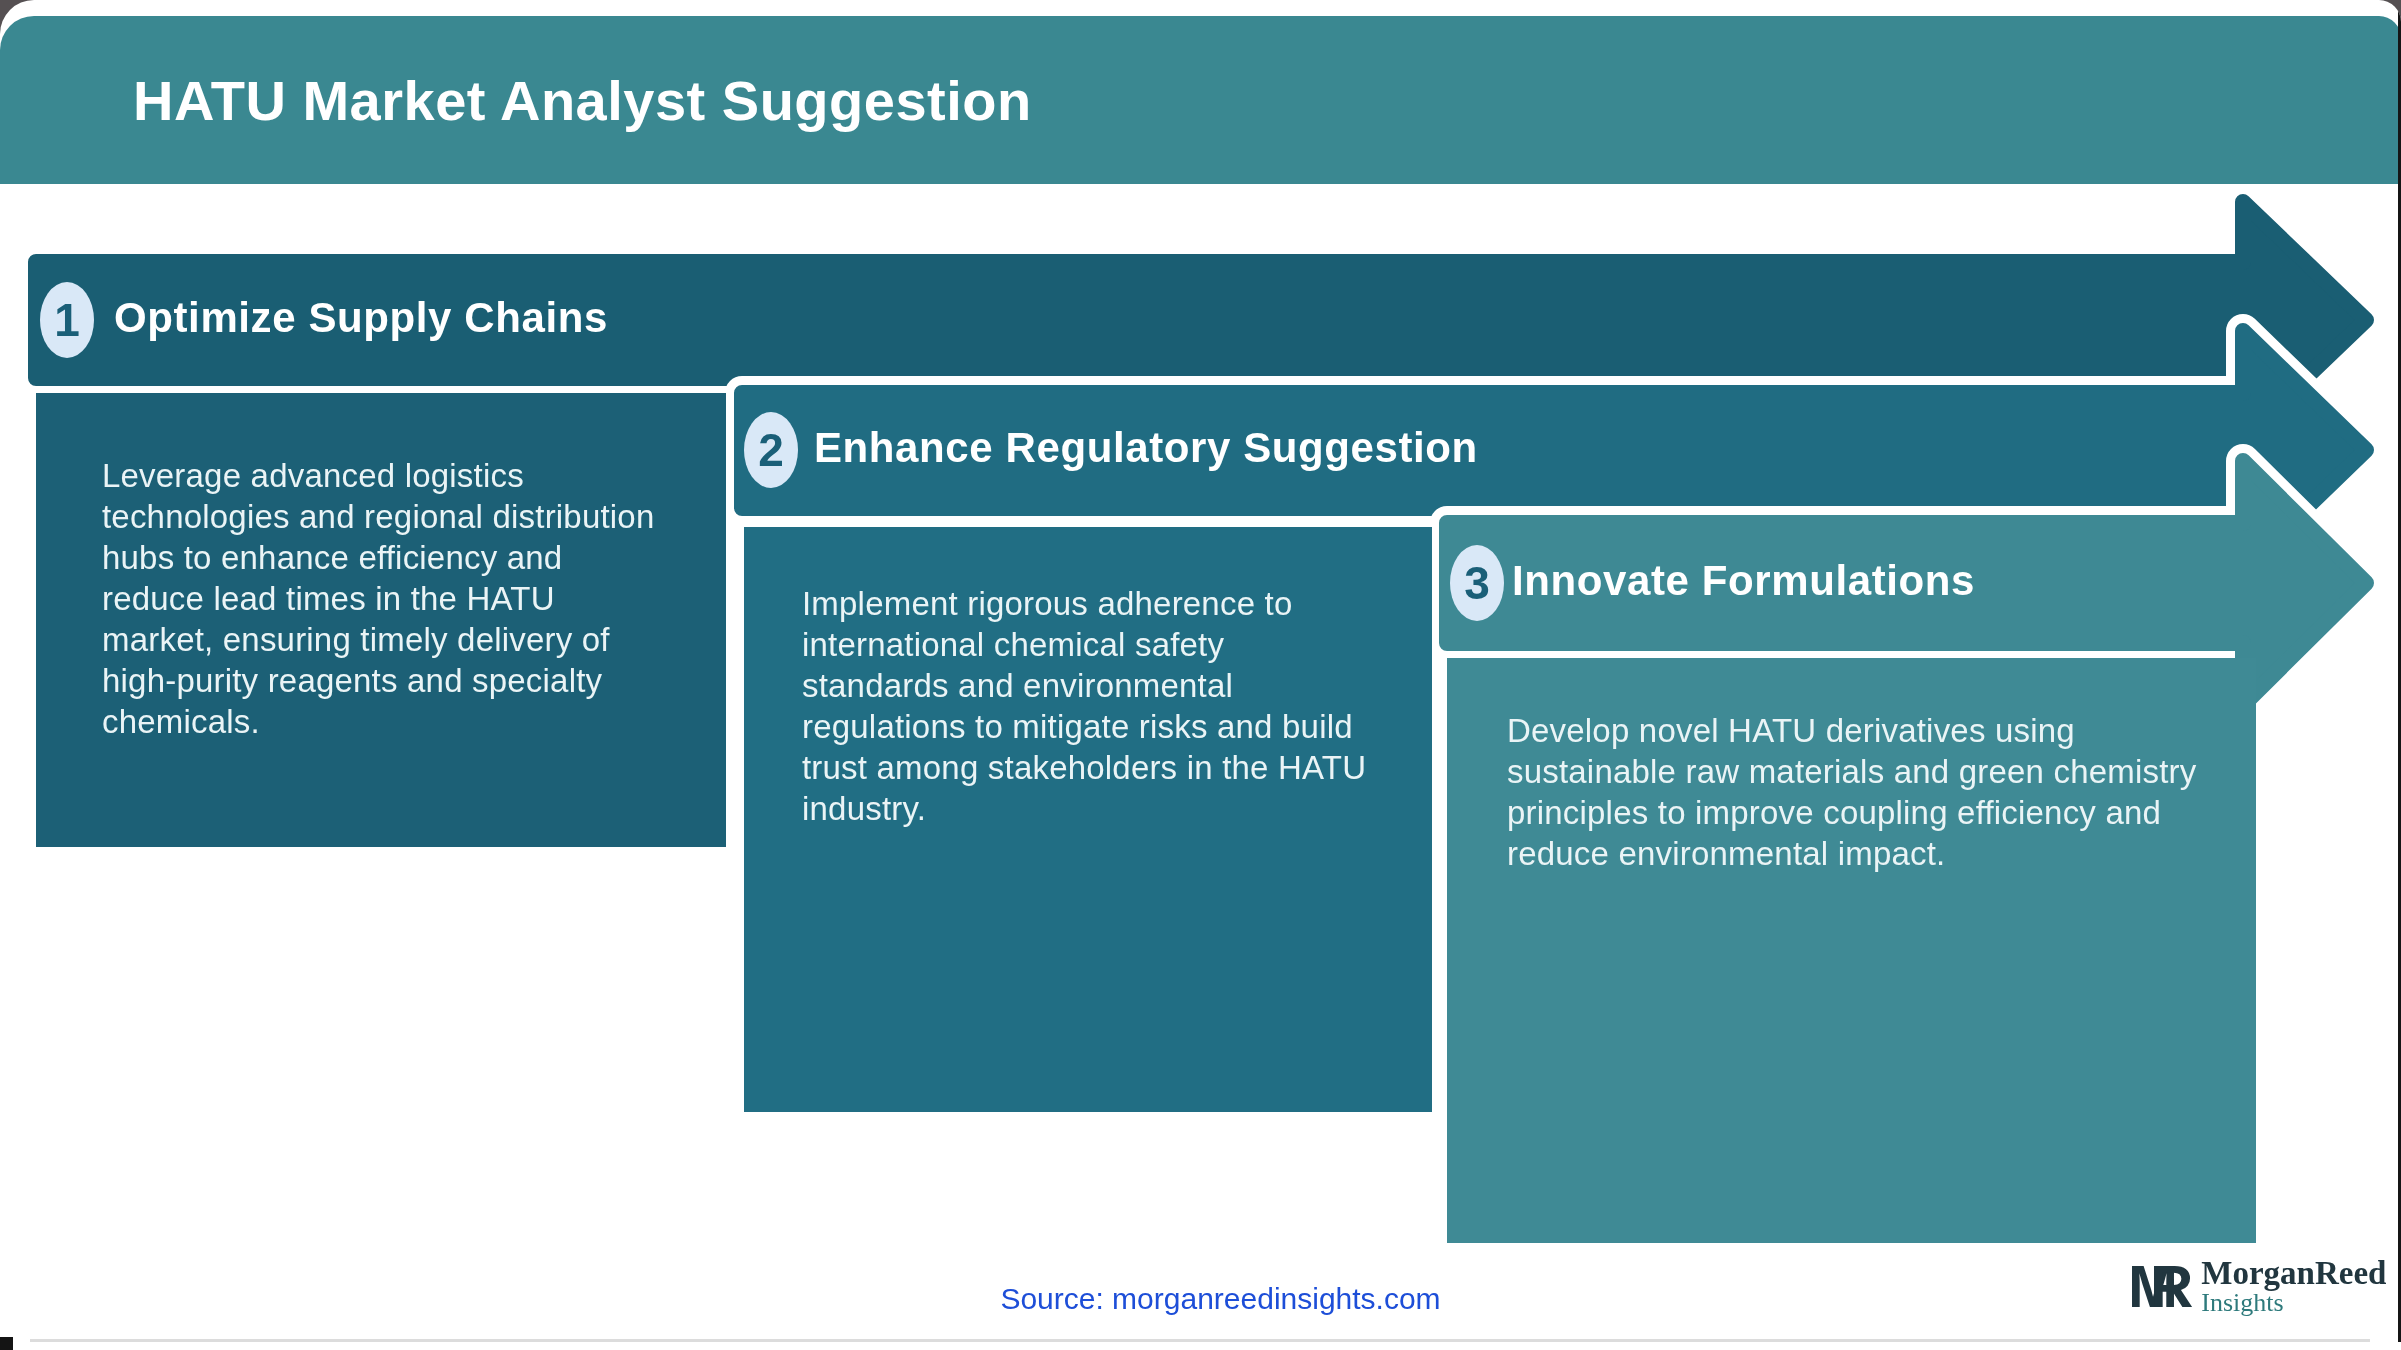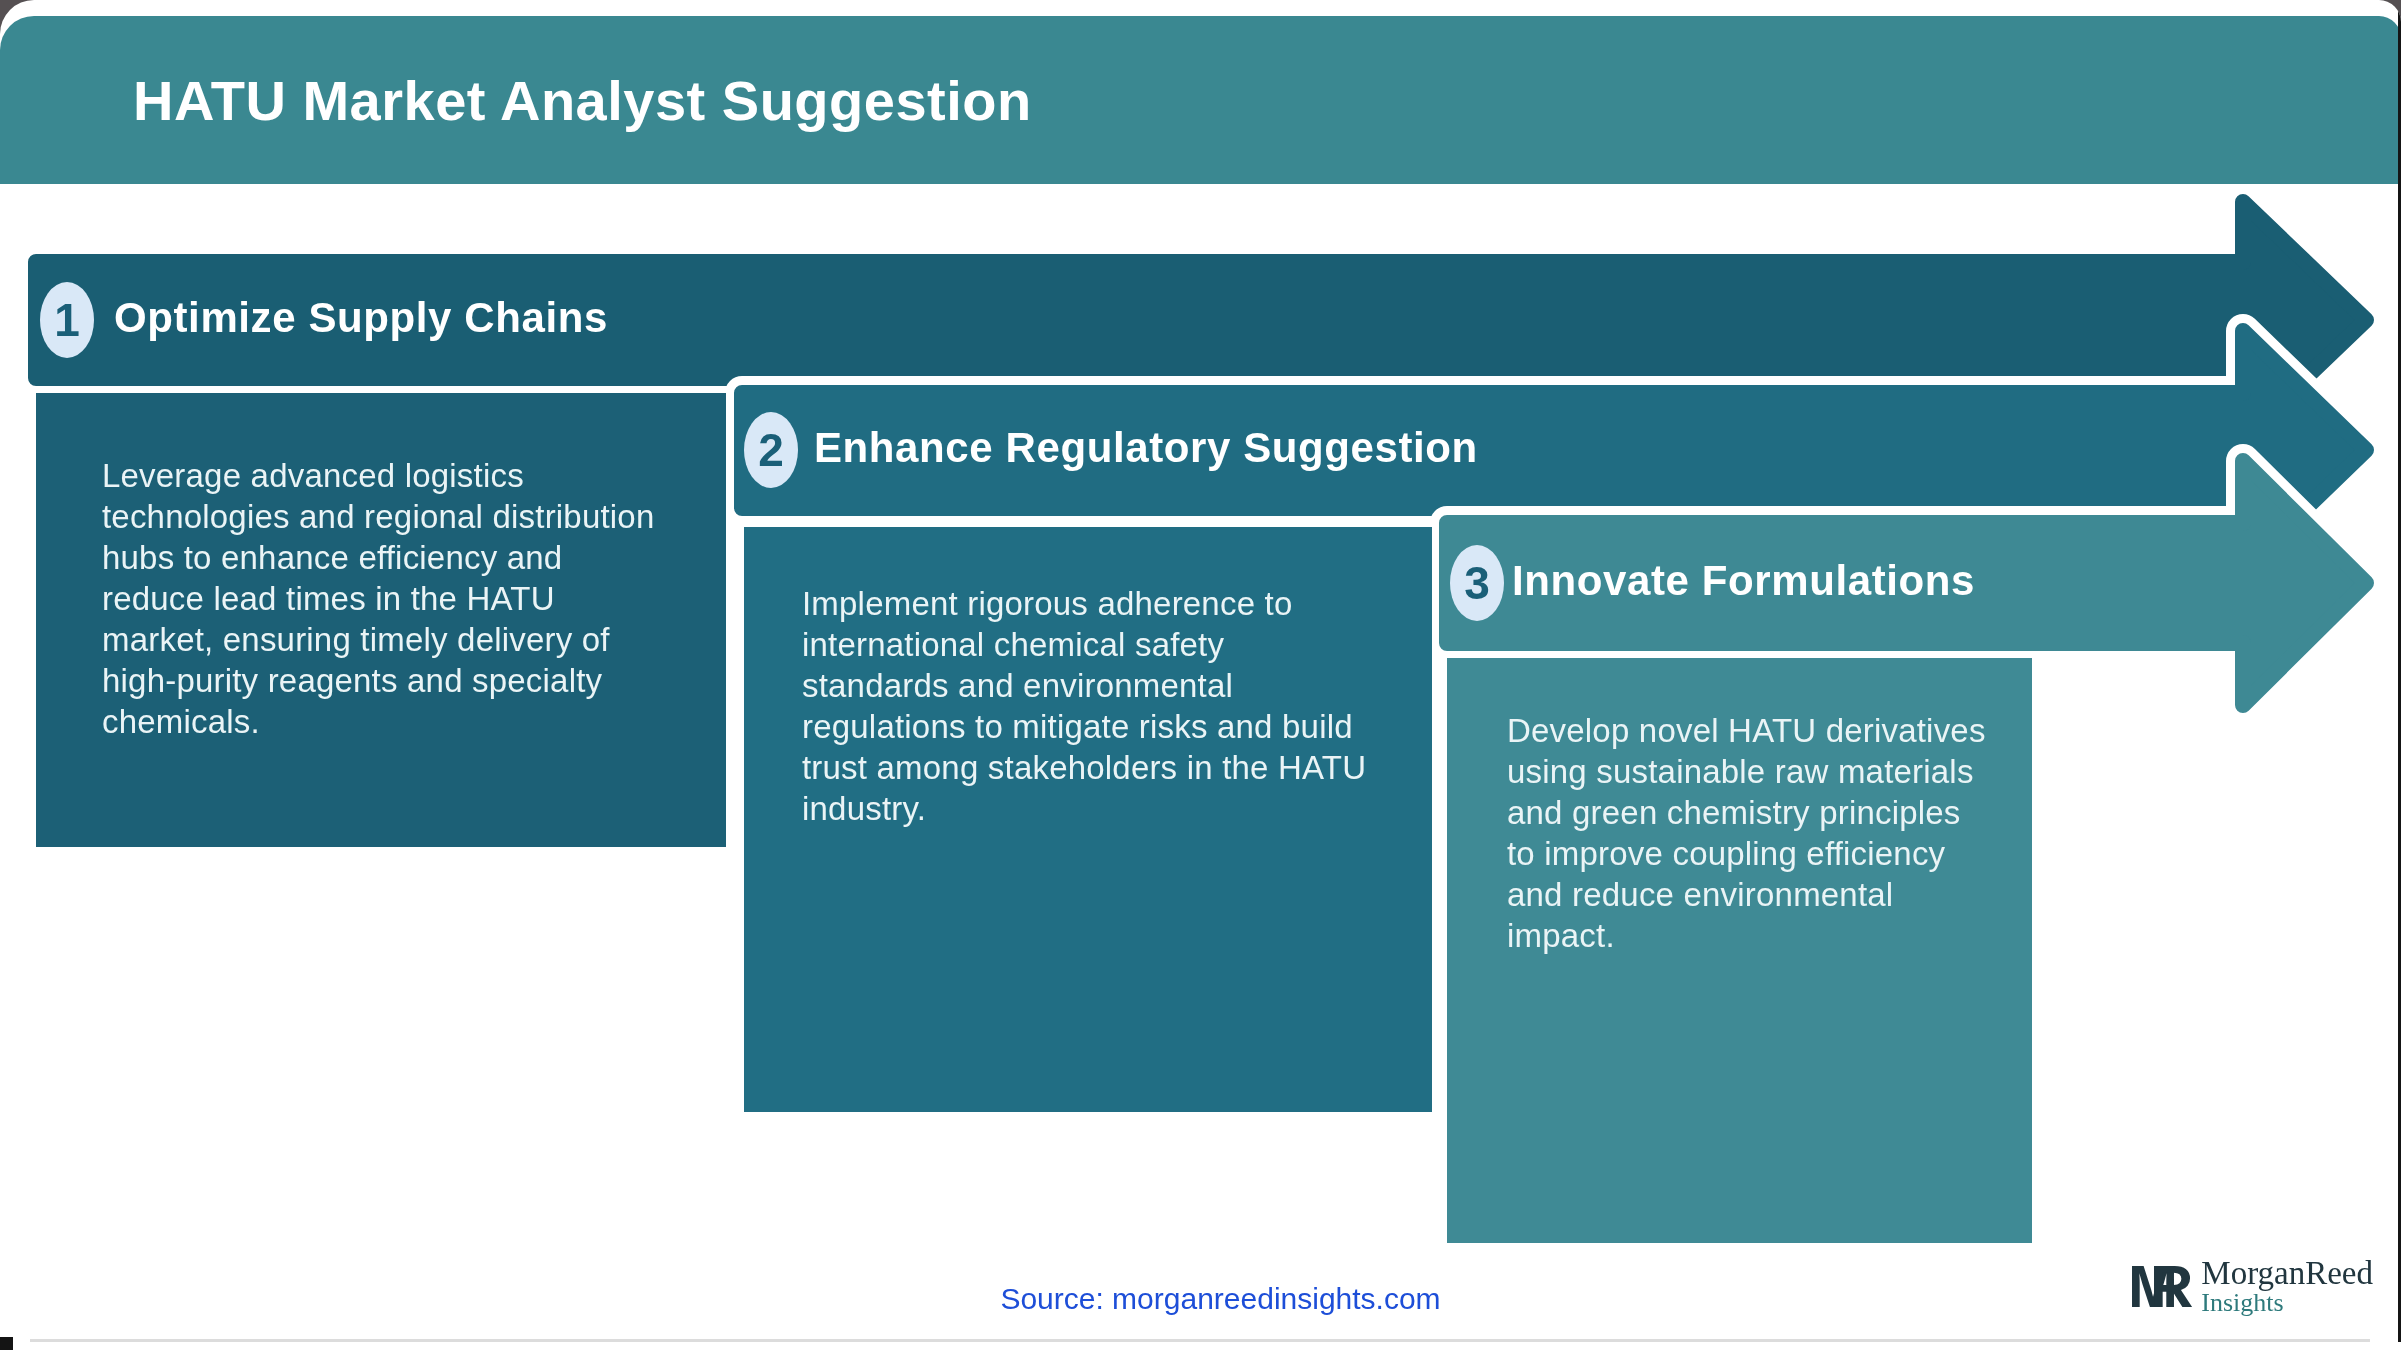--- a/index.html
+++ b/index.html
@@ -19,29 +19,29 @@
   .badge2{left:744px;top:412px;}
   .badge3{left:1450px;top:545px;}
   .step-heading{position:absolute;z-index:3;color:#ffffff;font-size:42px;font-weight:600;
                 letter-spacing:.6px;white-space:nowrap;transform:translateY(-54%);text-align:right;}
   .heading1{left:114px;top:320px;}
   .heading2{left:814px;top:450px;}
   .heading3{left:1512px;top:583px;}
   .desc-box{position:absolute;z-index:2;}
   .box1{left:36px;top:393px;width:690px;height:454px;padding:62px 58px 0 66px;}
   .box2{left:744px;top:527px;width:688px;height:585px;padding:56px 52px 0 58px;}
-  .box3{left:1447px;top:658px;width:585px;height:585px;padding:52px 42px 0 60px;}
+  .box3{left:1447px;top:658px;width:809px;height:585px;padding:52px 42px 0 60px;}
   .desc{font-size:33px;line-height:41px;letter-spacing:.2px;}
   .source{position:absolute;z-index:2;left:50%;top:1282px;transform:translateX(-50%);
           margin-left:20px;font-size:30px;white-space:nowrap;}
   .logo{position:absolute;z-index:2;left:2128px;top:1252px;display:flex;align-items:center;gap:10px;}
   .monogram{font-size:60px;font-weight:800;letter-spacing:-2px;display:flex;}
   .monogram .r{margin-left:-26px;}
   .logo-text{display:flex;flex-direction:column;line-height:1.03;}
-  .logo-name{font-family:"Liberation Serif",serif;font-size:33px;font-weight:400;}
+  .logo-name{font-family:"Liberation Serif",serif;font-size:33px;font-weight:700;}
   .logo-sub{font-family:"Liberation Serif",serif;font-size:26px;}
   .bottom-hairline{position:absolute;left:30px;top:1339px;width:2340px;height:3px;background:#dcdcdc;z-index:4;}
   .corner-notch{position:absolute;left:0;top:1337px;width:13px;height:13px;background:#141414;z-index:4;}
   .right-edge{position:absolute;right:0;top:6px;width:3px;height:1336px;background:#151515;z-index:5;}
 </style>
 </head>
 <body>
 
 <div class="slide">
 

